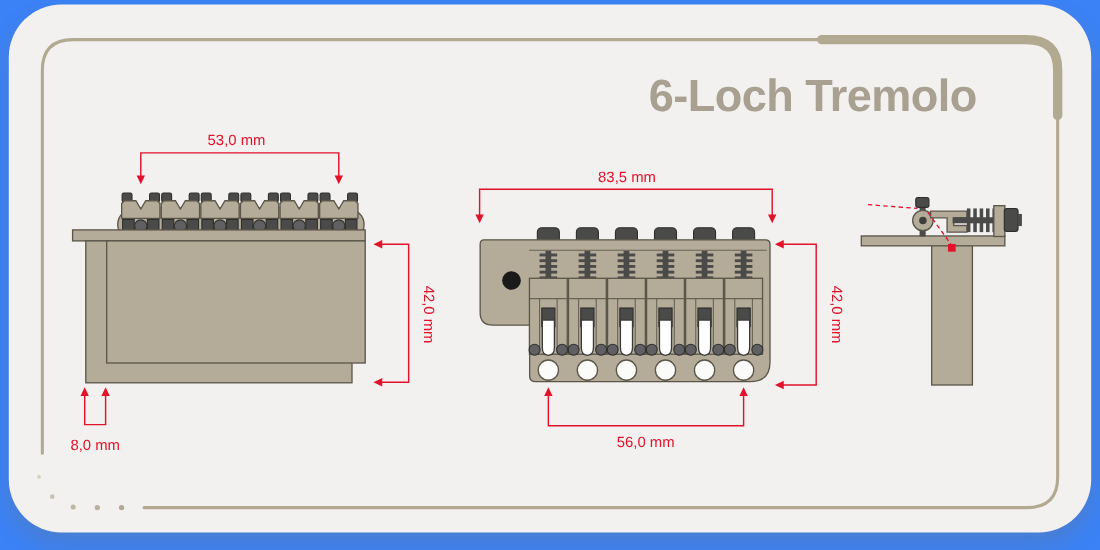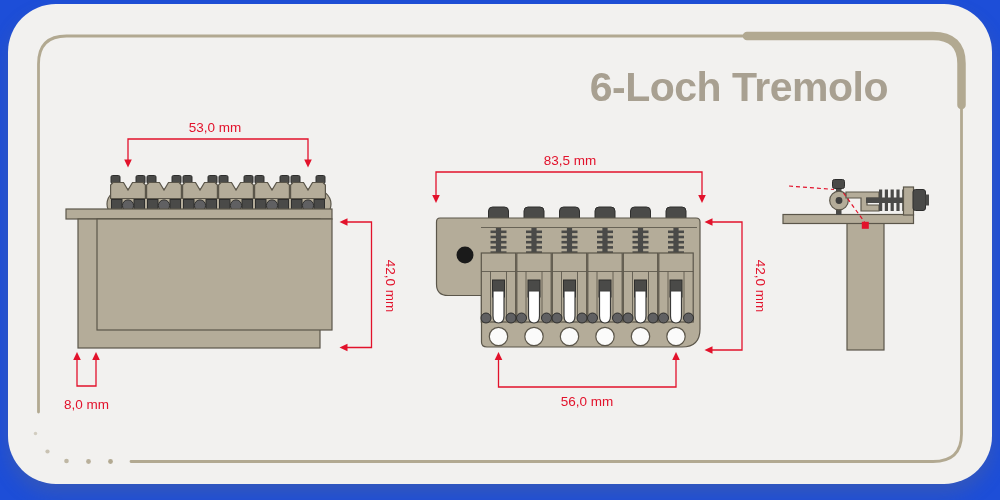--- a/index.html
+++ b/index.html
@@ -1,16 +1,16 @@
 <!DOCTYPE html>
 <html><head>
 <meta charset="utf-8">
 <style>
   html,body{margin:0;padding:0;background:#ffffff;}
-  #stage{position:relative;width:1000px;height:500px;background:#1d4ed8;overflow:hidden;
+  #stage{position:relative;width:1000px;height:500px;background:#3b82f6;overflow:hidden;
          font-family:"Liberation Sans", sans-serif;}
   .card{position:absolute;left:8px;top:4px;width:984px;height:480px;border-radius:48px;
         background:#f2f1ef;box-shadow:0 10px 18px rgba(120,115,105,.25);}
   svg{position:absolute;left:0;top:0;}
   .frame{stroke:#b2a991;fill:none;}
   .tan{fill:#b4ac99;stroke:#5b564a;stroke-width:1.2;}
   .tanline{stroke:#5b564a;stroke-width:1;fill:none;opacity:.85;}
   .metal{fill:#4a4a48;stroke:#2e2e2d;stroke-width:1;}
   .metalflat{fill:#4a4a48;}
   .knob{fill:#606062;stroke:#2e2e2d;stroke-width:1;}

